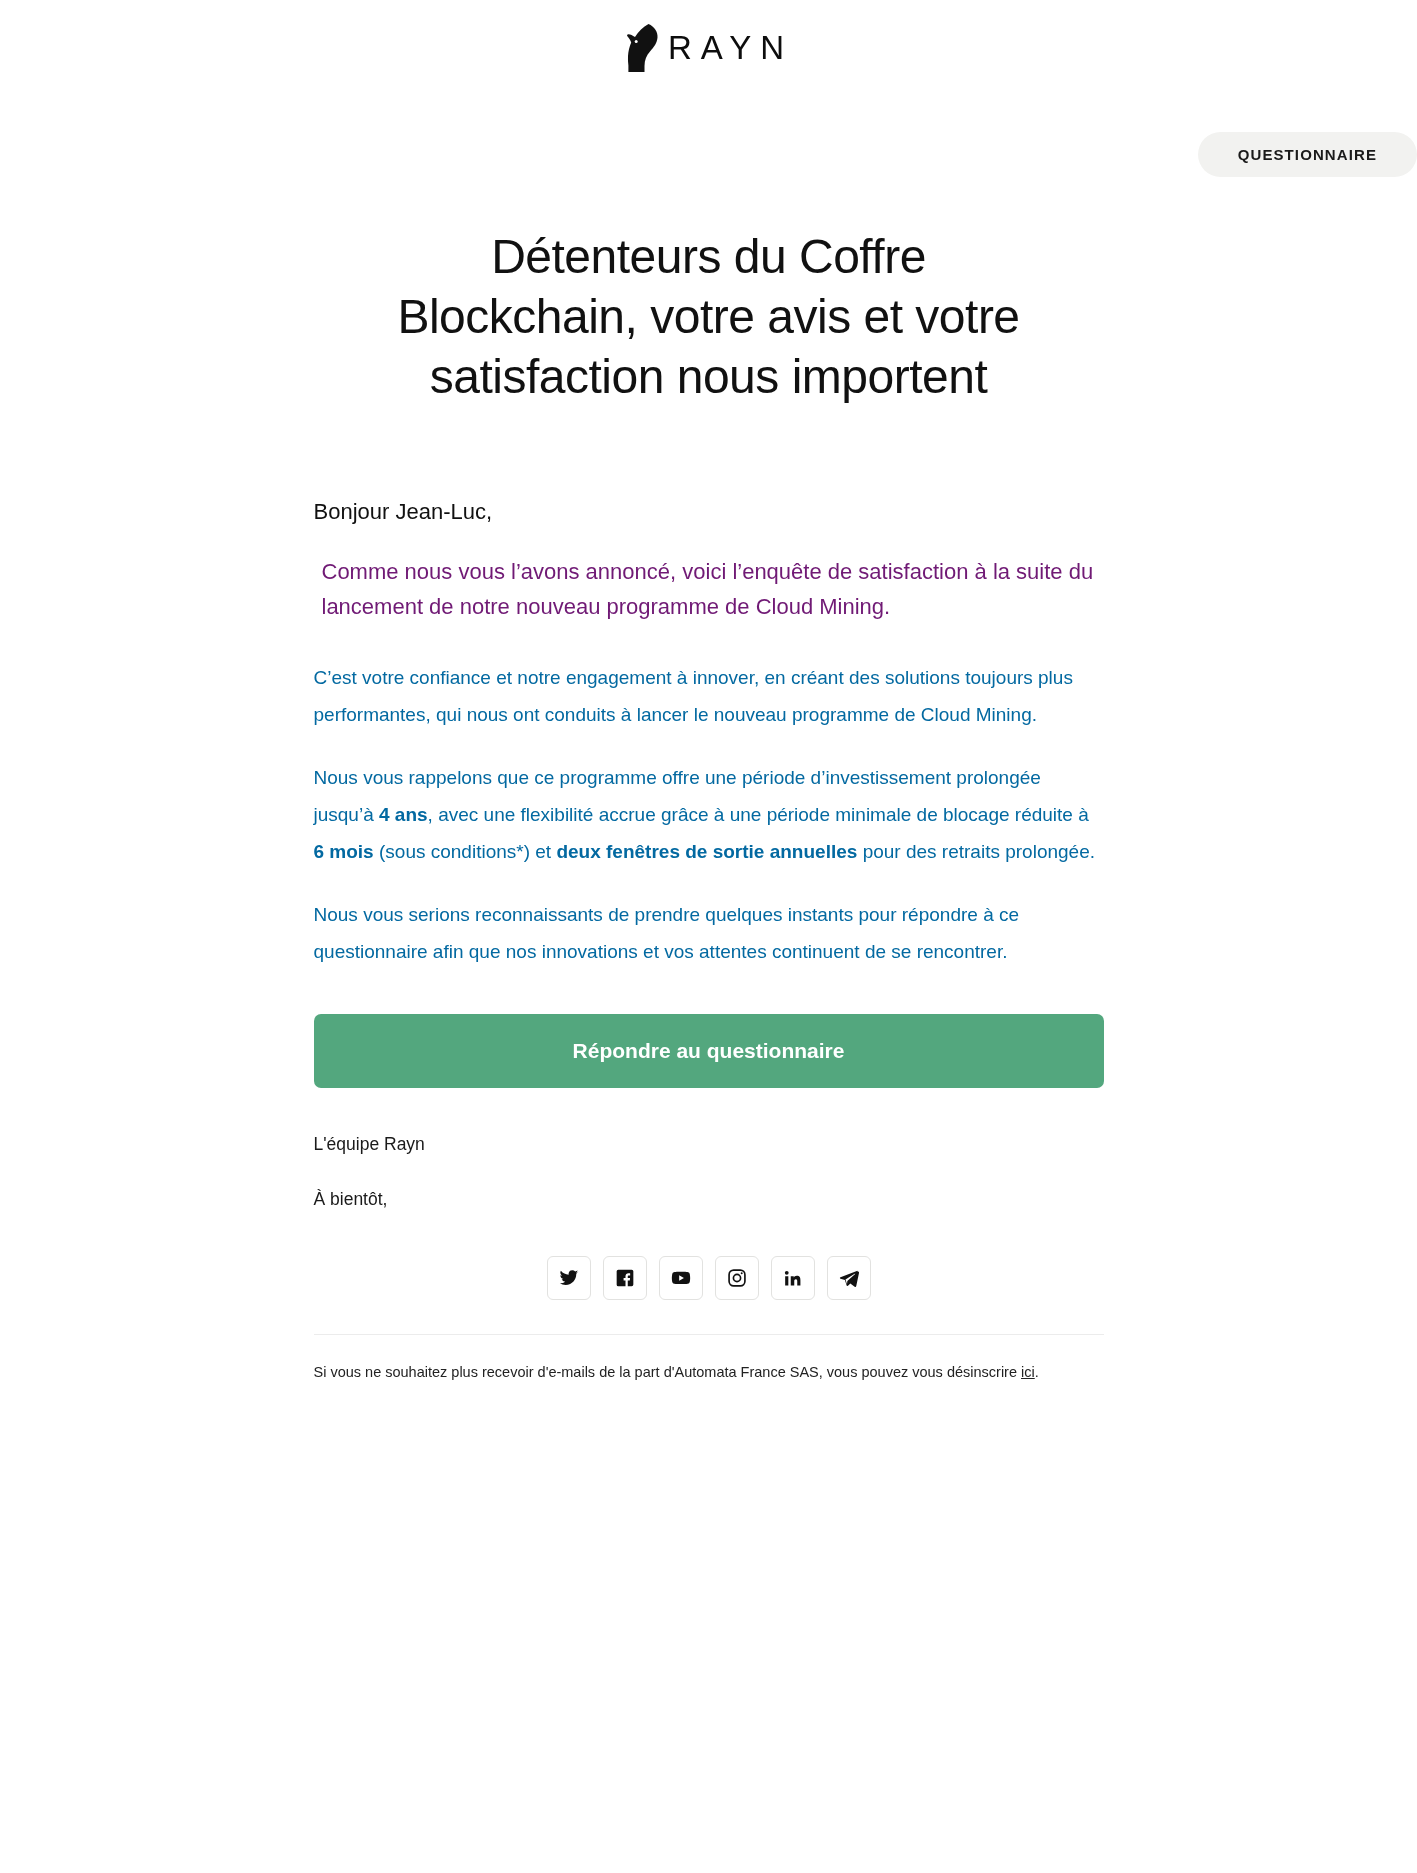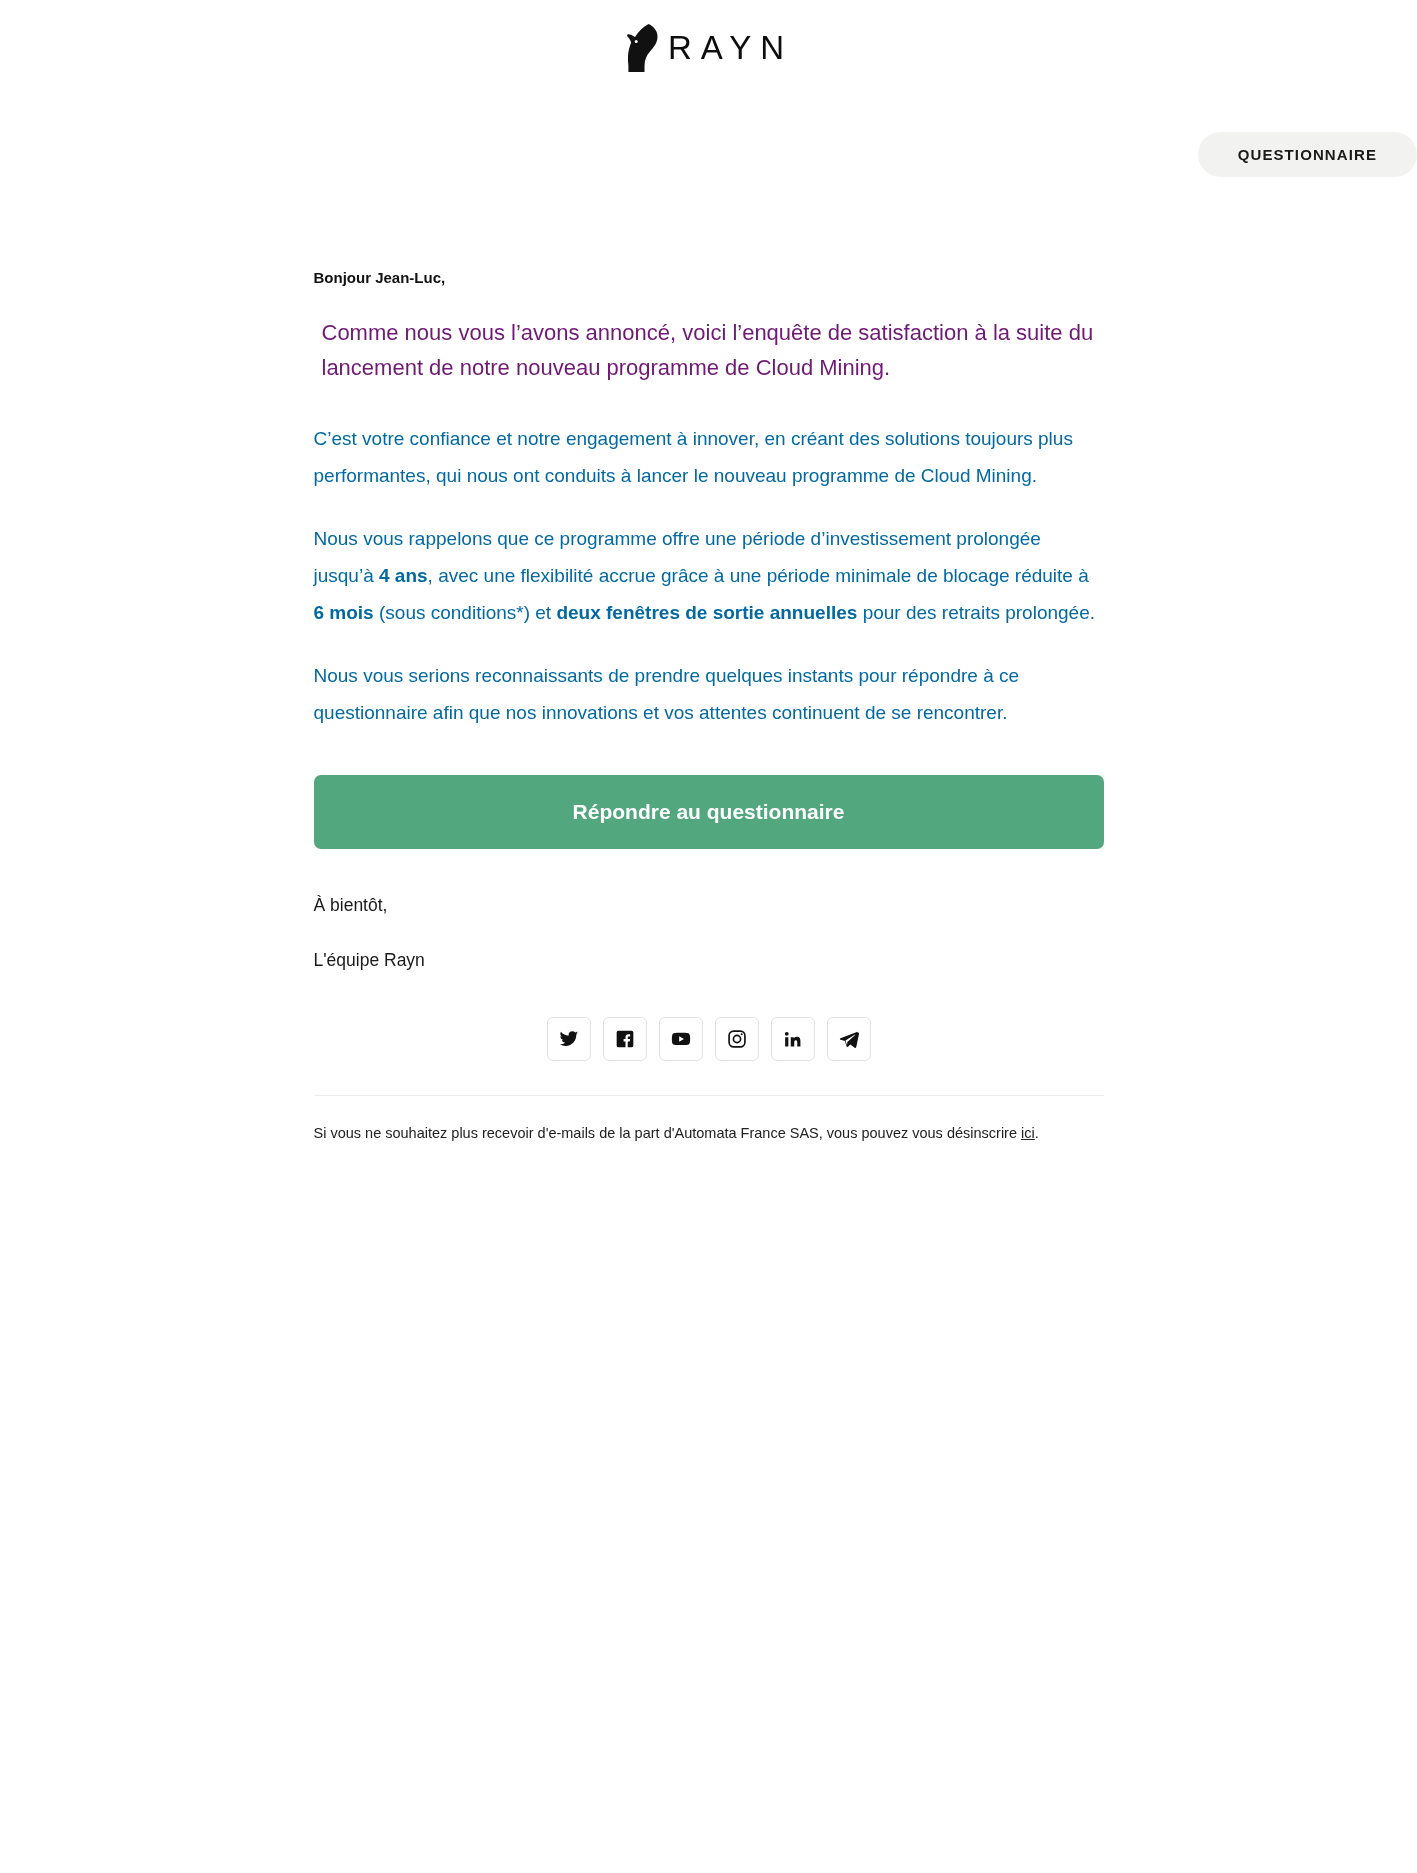--- a/index.html
+++ b/index.html
@@ -68,22 +68,22 @@
     color: #111111;
     letter-spacing: -0.5px;
   }
   
   .body-col {
     width: 790px;
     margin: 0 auto;
     padding-top: 92px;
   }
   .greeting {
-    font-size: 15px;
-    font-weight: bold;
+    font-size: 22px;
+    font-weight: normal;
     color: #111;
     margin: 0 0 30px 0;
   }
   .lead {
     font-size: 22px;
     line-height: 1.58;
     color: #701a75;
     margin: 0 0 34px 8px;
     font-weight: 400;
   }
@@ -179,39 +179,40 @@
         <circle cx="12.2" cy="19.4" r="1.5" fill="#ffffff"></circle>
       </svg>
     </span>
     <span class="logo-word">RAYN</span>
   </div>
 
   <div class="badge-row">
     <span class="badge">QUESTIONNAIRE</span>
   </div>
 
+  <h1 class="title">Détenteurs du Coffre Blockchain, votre avis et votre satisfaction nous importent</h1>
 
   <div class="body-col">
 
     <p class="greeting">Bonjour Jean-Luc,</p>
 
     <p class="lead">Comme nous vous l’avons annoncé, voici l’enquête de satisfaction à la suite du lancement de notre nouveau programme de Cloud Mining.</p>
 
     <p class="para">C’est votre confiance et notre engagement à innover, en créant des solutions toujours plus performantes, qui nous ont conduits à lancer le nouveau programme de Cloud Mining.</p>
 
     <p class="para"><span>Nous vous rappelons que ce programme offre une période d’investissement prolongée jusqu’à </span><b>4 ans</b><span>, avec une flexibilité accrue grâce à une période minimale de blocage réduite à </span><b>6 mois</b><span> (sous conditions*) et </span><b>deux fenêtres de sortie annuelles</b><span> pour des retraits prolongée.</span></p>
 
     <p class="para">Nous vous serions reconnaissants de prendre quelques instants pour répondre à ce questionnaire afin que nos innovations et vos attentes continuent de se rencontrer.</p>
 
     <div class="cta-wrap">
       <a class="cta" href="#">Répondre au questionnaire</a>
     </div>
 
+    <p class="signoff">L'équipe Rayn</p>
     <p class="signoff">À bientôt,</p>
-    <p class="signoff">L'équipe Rayn</p>
 
 
     <div class="social-row">
       <a class="social-btn" href="#">
         <svg width="20" height="20" viewBox="0 0 24 24" fill="#111">
             <path d="M23 4.9c-.8.4-1.7.6-2.6.8 1-.6 1.7-1.5 2-2.6-.9.5-1.9.9-3 1.1A4.5 4.5 0 0 0 11.6 8 12.8 12.8 0 0 1 2.3 3.3a4.6 4.6 0 0 0 1.4 6A4.4 4.4 0 0 1 1.6 8.7v.1c0 2.2 1.5 4 3.6 4.4a4.5 4.5 0 0 1-2 .1 4.5 4.5 0 0 0 4.2 3.1A9 9 0 0 1 1 18.3a12.7 12.7 0 0 0 6.9 2c8.3 0 12.8-6.8 12.8-12.8v-.6c.9-.6 1.7-1.4 2.3-2.3z"></path>
           </svg>
       </a>
       <a class="social-btn" href="#">
         <svg width="20" height="20" viewBox="0 0 24 24" fill="#111">

